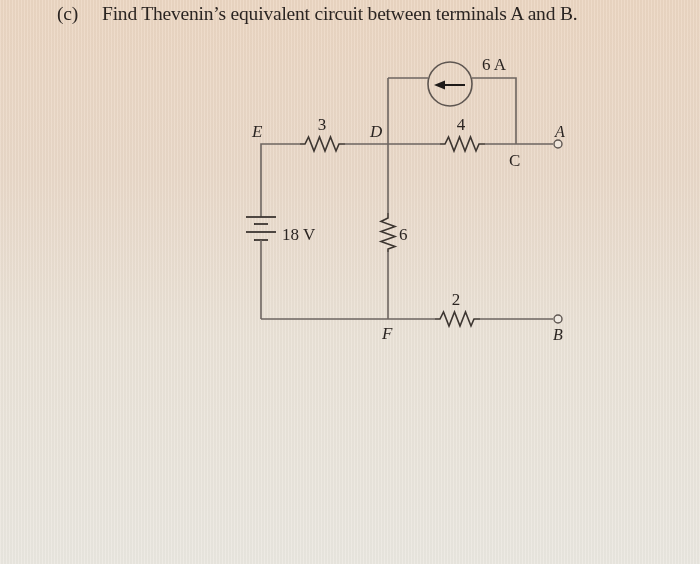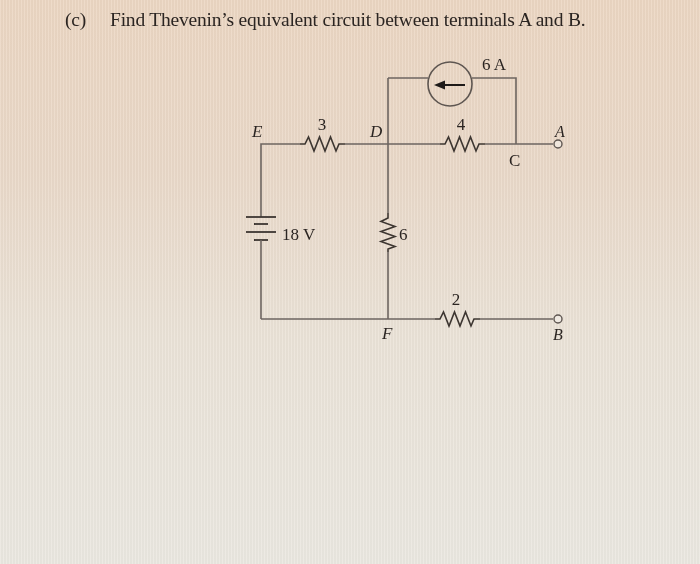--- a/index.html
+++ b/index.html
@@ -16,26 +16,25 @@
       color: #2b2522;
     }
     .texture {
       position: absolute;
       inset: 0;
       background-image: repeating-linear-gradient(90deg, rgba(255,255,255,0.10) 0px, rgba(255,255,255,0.10) 1px, rgba(0,0,0,0.025) 1px, rgba(0,0,0,0.025) 3px);
       pointer-events: none;
     }
     .question {
       position: absolute;
-      top: 9px;
+      top: 3px;
       left: 57px;
       font-size: 19.5px;
       white-space: nowrap;
       letter-spacing: -0.2px;
-      margin-left: 8px;
     }
     .question .part {
       display: inline-block;
       width: 45px;
     }
     svg.circuit {
       position: absolute;
       left: 0;
       top: 0;
     }

